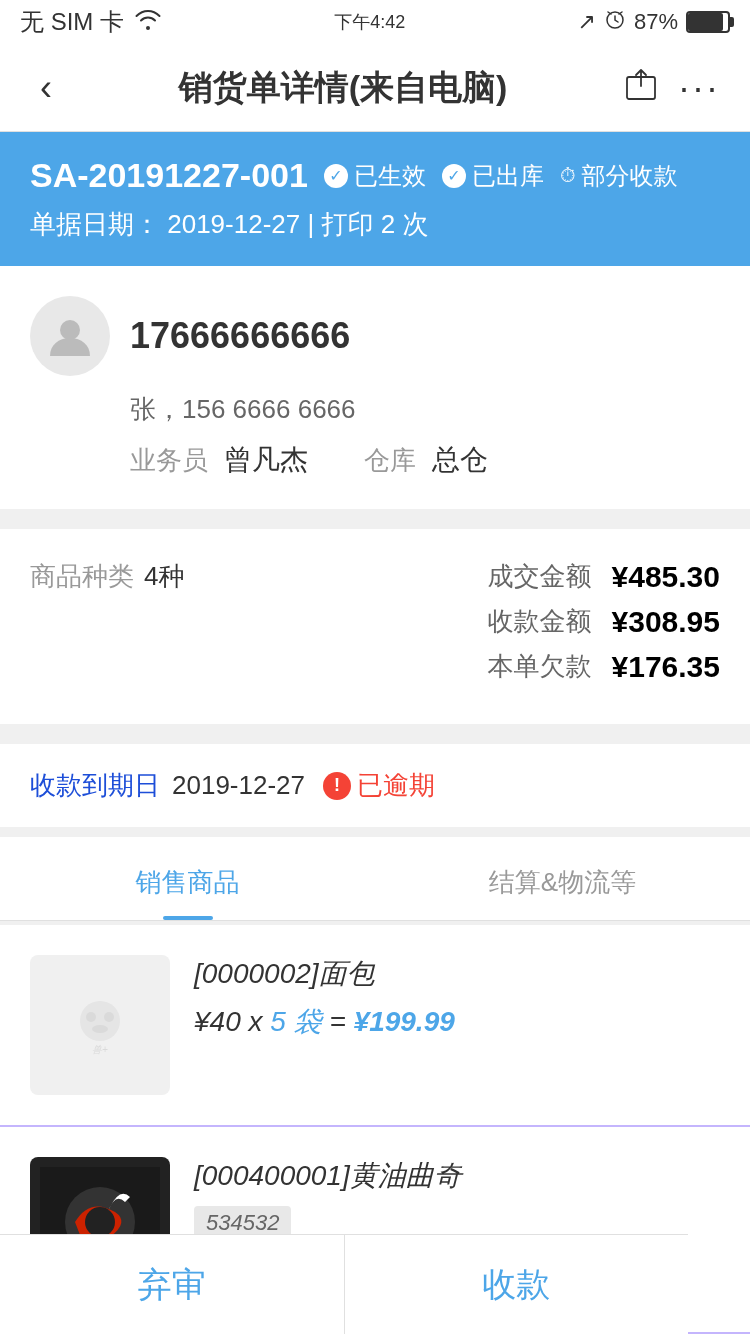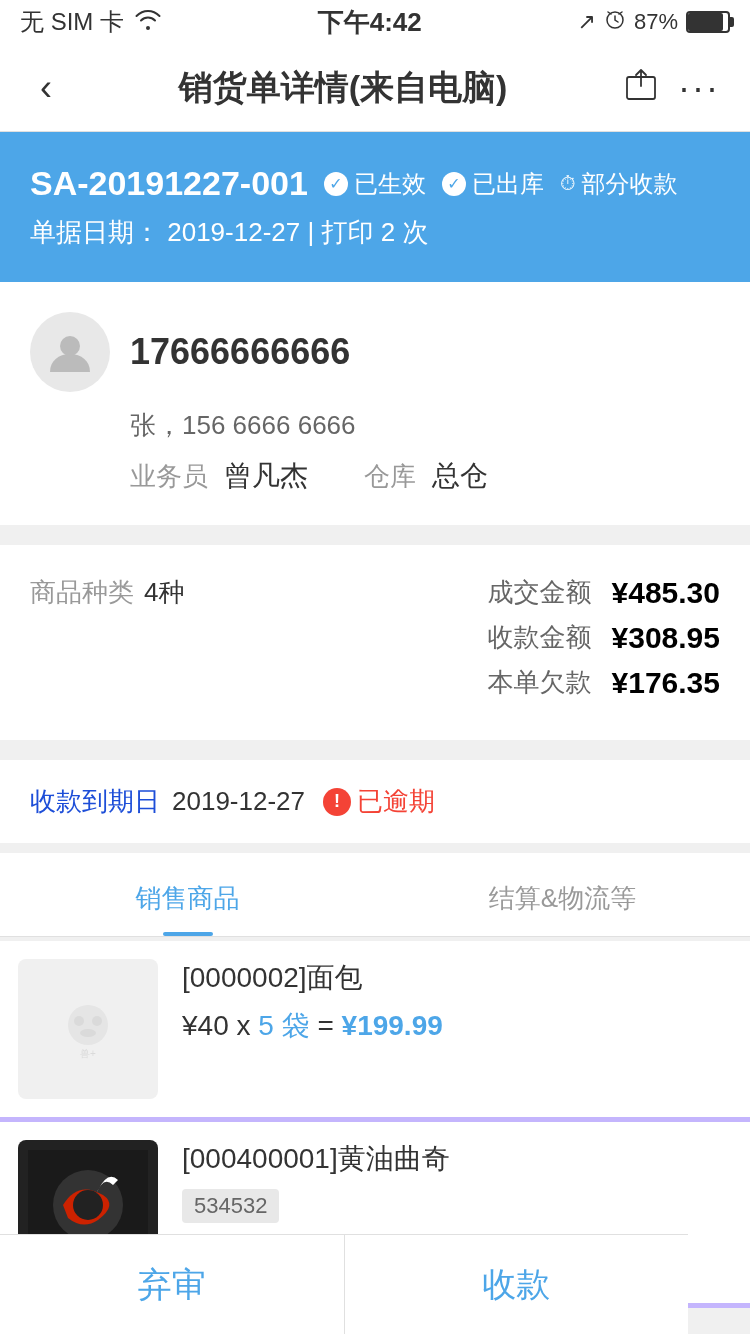--- a/index.html
+++ b/index.html
@@ -18,21 +18,21 @@
       background: #fff;
       height: 44px;
       display: flex;
       align-items: center;
       justify-content: space-between;
       padding: 0 20px;
       font-size: 24px;
       font-weight: 500;
     }
     .status-left { display: flex; align-items: center; gap: 10px; }
-    .status-center { font-weight: 700; font-size: 26px; }
+    .status-center { font-weight: 400; font-size: 18px; }
     .status-right { display: flex; align-items: center; gap: 8px; font-size: 22px; }
     .battery-icon {
       width: 44px; height: 22px; border: 2px solid #333; border-radius: 4px;
       position: relative; display: inline-block;
     }
     .battery-icon::after {
       content: '';
       position: absolute;
       right: -6px; top: 50%; transform: translateY(-50%);
       width: 4px; height: 10px;
@@ -70,21 +70,21 @@
     }
     .nav-icon {
       font-size: 30px;
       color: #333;
       cursor: pointer;
     }
 
     
     .header-banner {
       background: #4DA6E8;
-      padding: 32px 30px;
+      padding: 24px 30px;
     }
     .header-order-id {
       font-size: 34px;
       font-weight: 700;
       color: #fff;
       display: flex;
       align-items: center;
       gap: 16px;
       margin-bottom: 12px;
     }
@@ -249,23 +249,24 @@
       background: #4DA6E8;
       border-radius: 2px;
     }
 
     
     .product-list {
       background: #fff;
     }
     .product-item {
       display: flex;
-      padding: 18px;
-      border-bottom: 5px solid #c4b5fd;
+      padding: 30px;
+      border-bottom: 2px solid #c4b5fd;
       gap: 24px;
+      font-style: italic;
     }
     .product-thumb {
       width: 140px; height: 140px;
       background: #f0f0f0;
       border-radius: 8px;
       flex-shrink: 0;
       display: flex;
       align-items: center;
       justify-content: center;
       overflow: hidden;

